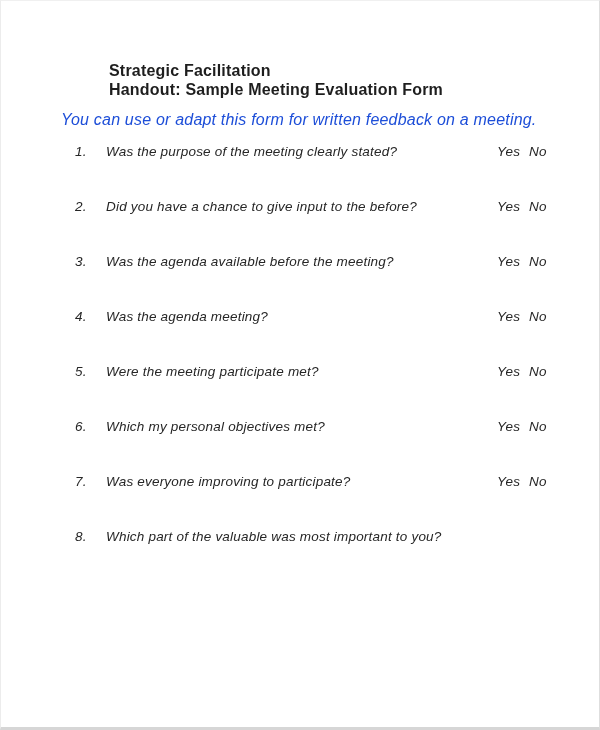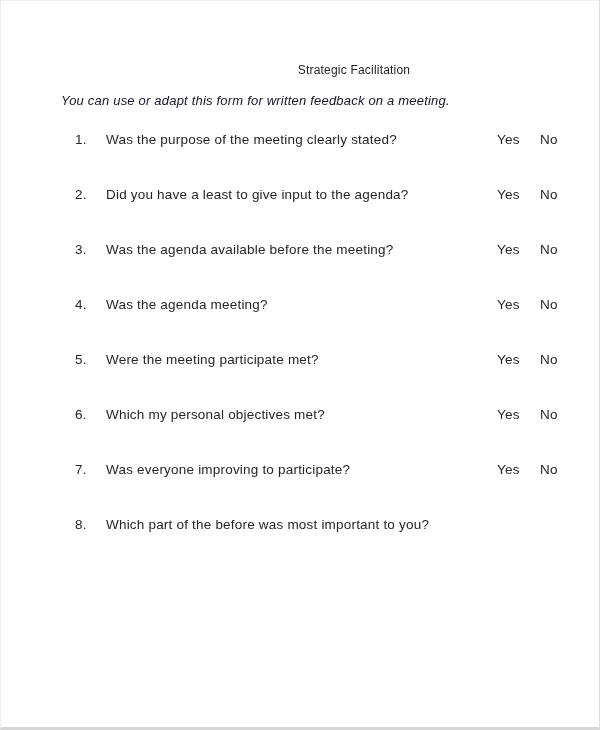--- a/index.html
+++ b/index.html
@@ -23,37 +23,37 @@
     border-top: 1px solid #f0f0f0;
     border-left: 1px solid #ececec;
     border-right: 1px solid #dedede;
     border-bottom: 3px solid #d6d6d6;
   }
   .doc {
     padding-top: 60px;
   }
   .title-block {
     margin-left: 108px;            
-    text-align: center;
-    font-weight: normal;
-    font-size: 12px;
+    font-weight: bold;
+    font-size: 16px;
     line-height: 19px;
     letter-spacing: 0.2px;
     color: #1e1e1e;
   }
   .intro {
     margin: 13px 0 0 60px;
     font-style: italic;
-    font-size: 13px;
+    font-size: 16px;
     line-height: 16px;
     letter-spacing: 0.2px;
-    color: #0f172a;
+    color: #1d4ed8;
   }
   .q-list {
-    margin-top: 23px;
+    margin-top: 16px;
+    font-style: italic;
   }
   .q-row {
     position: relative;
     padding-left: 74px;
     height: 16px;
     margin-bottom: 39px;           
     font-size: 13.5px;
     line-height: 16px;
     letter-spacing: 0.2px;
     white-space: nowrap;
@@ -64,44 +64,45 @@
   }
   .q-row.tight .q-num {            
     width: auto;
     margin-right: 1px;
   }
   .yn {
     position: absolute;
     top: 0;
   }
   .yes { left: 496px; }
-  .no  { left: 539px; }
+  .no  { left: 528px; }
 </style>
 </head>
 <body>
 
 <div class="page">
   <div class="doc">
 
     <div class="title-block">
       <div>Strategic Facilitation</div>
+      <div>Handout: Sample Meeting Evaluation Form</div>
     </div>
 
     <div class="intro">You can use or adapt this form for written feedback on a meeting.</div>
 
     <div class="q-list">
 
       <div class="q-row">
         <span class="q-num">1.</span><span class="q-text">Was the purpose of the meeting clearly stated?</span>
         <span class="yn yes">Yes</span>
         <span class="yn no">No</span>
       </div>
 
       <div class="q-row">
-        <span class="q-num">2.</span><span class="q-text">Did you have a least to give input to the agenda?</span>
+        <span class="q-num">2.</span><span class="q-text">Did you have a chance to give input to the before?</span>
         <span class="yn yes">Yes</span>
         <span class="yn no">No</span>
       </div>
 
       <div class="q-row">
         <span class="q-num">3.</span><span class="q-text">Was the agenda available before the meeting?</span>
         <span class="yn yes">Yes</span>
         <span class="yn no">No</span>
       </div>
 
@@ -123,20 +124,20 @@
         <span class="yn no">No</span>
       </div>
 
       <div class="q-row">
         <span class="q-num">7.</span><span class="q-text">Was everyone improving to participate?</span>
         <span class="yn yes">Yes</span>
         <span class="yn no">No</span>
       </div>
 
       <div class="q-row">
-        <span class="q-num">8.</span><span class="q-text">Which part of the before was most important to you?</span>
+        <span class="q-num">8.</span><span class="q-text">Which part of the valuable was most important to you?</span>
       </div>
 
 
 
     </div>
   </div>
 </div>
 
 </body></html>

